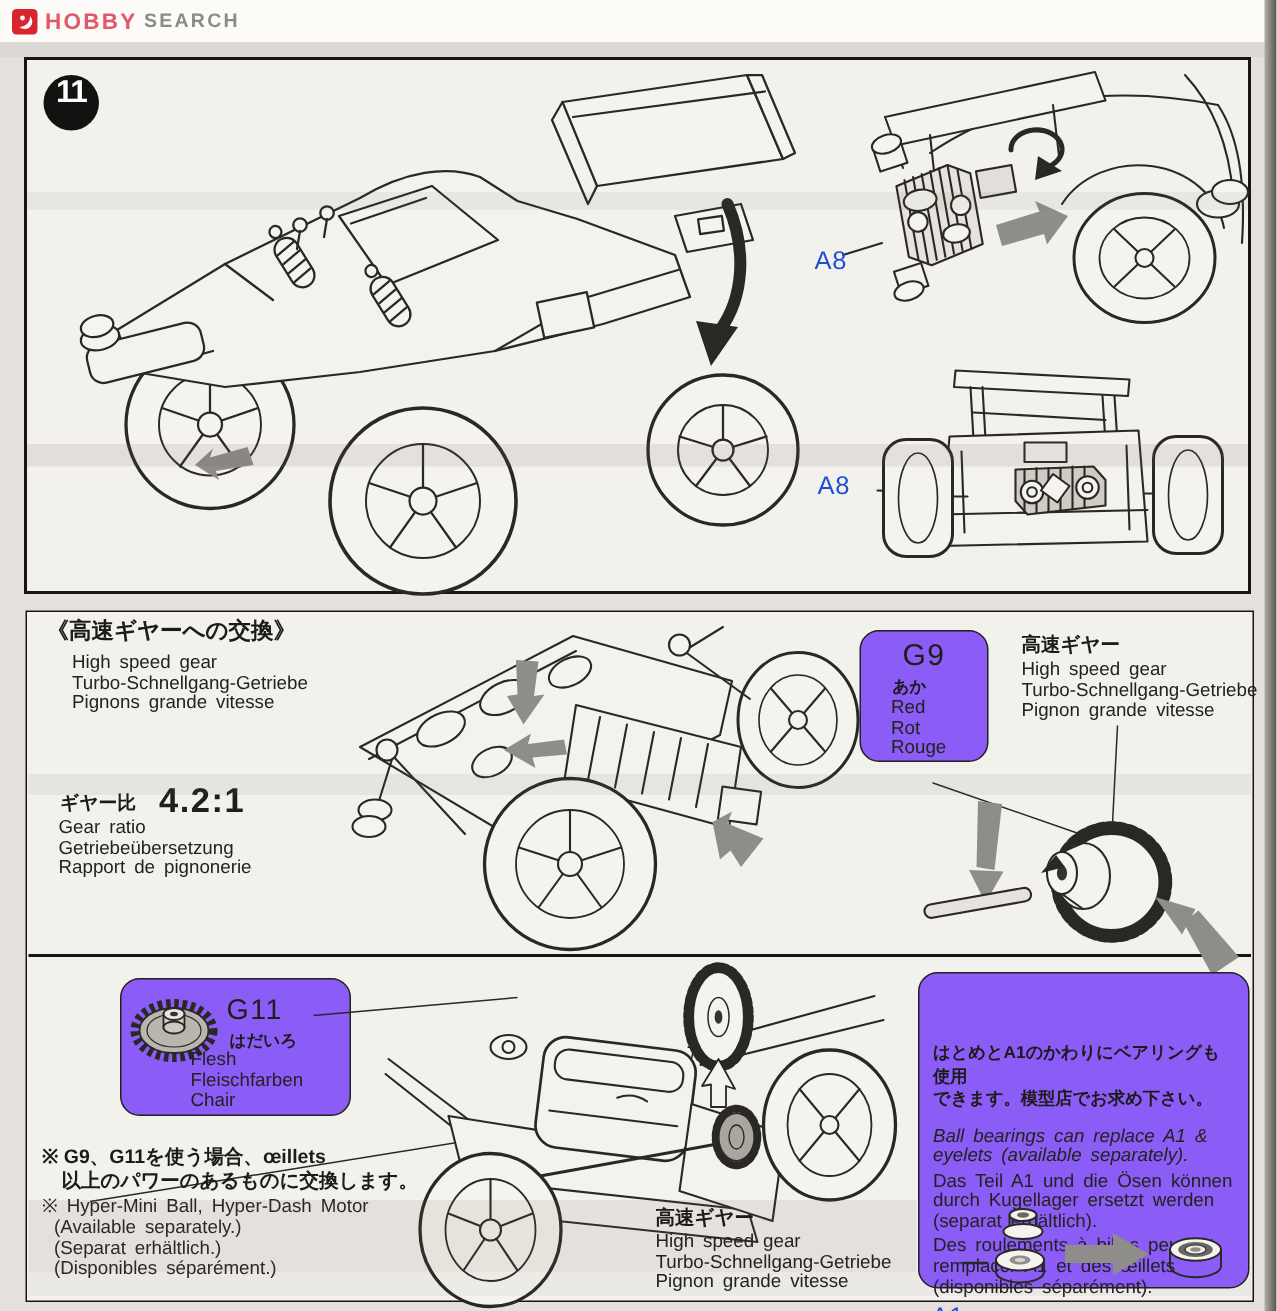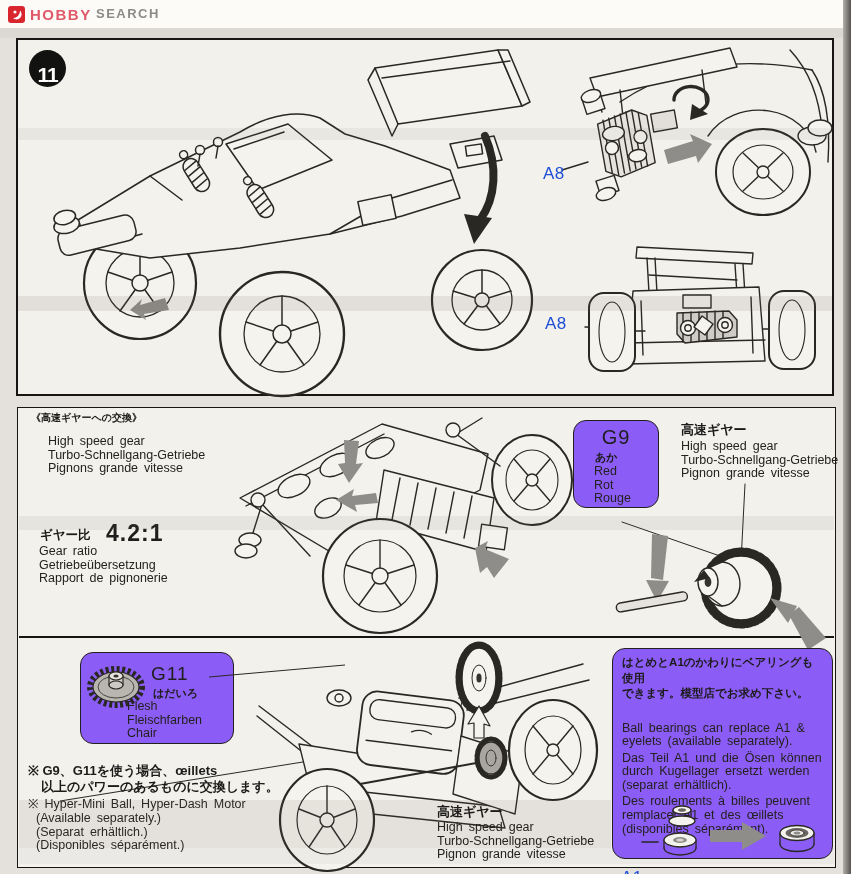--- a/index.html
+++ b/index.html
@@ -8,21 +8,21 @@
   .ml{white-space:pre-line;}
   .lat{font-size:12.5px;line-height:13.6px;word-spacing:2.5px;color:#24221f;}
   .jp{font-weight:700;color:#1c1b19;}
   .panel{background:#f3f1ec;border:2.4px solid #161513;box-sizing:border-box;}
   .panel2{background:#f3f1ec;border:1.7px solid #161513;box-sizing:border-box;}
   .roundbox{background:#8b5cf6;border:1.7px solid #23211e;border-radius:13px;box-sizing:border-box;}
   .band{pointer-events:none;}
   svg{display:block;overflow:visible;}
   .partlabel{font-size:17px;letter-spacing:0.5px;color:#1d4ed8;}
   #step-circle{width:37px;height:37px;border-radius:50%;background:#121210;color:#fdfdfb;
-    font-size:21px;font-weight:700;display:flex;align-items:flex-end;justify-content:center;letter-spacing:-1px;}
+    font-size:21px;font-weight:700;display:flex;align-items:flex-start;justify-content:center;letter-spacing:-1px;}
 </style>
 </head>
 <body>
 
 <div class="abs" style="left:0;top:0;width:851px;height:29px;background:#fcfbf8;"></div>
 <svg class="abs" style="left:8px;top:6px;" width="17" height="17" viewBox="0 0 17 17">
   <rect x="0" y="0" width="17" height="17" rx="3" fill="#d9252e"></rect>
   <path d="M5 12 A4.6 4.6 0 1 0 12 4.6 A6.5 6.5 0 0 1 10 10 A6.5 6.5 0 0 1 5 12 Z" fill="#ffffff"></path>
   <circle cx="7" cy="6" r="1.6" fill="#ffffff"></circle>
 </svg>
@@ -217,21 +217,21 @@
     <line x1="178" y1="86" x2="184" y2="86"></line>
 </svg>
 <div class="abs partlabel" style="left:545px;top:314px;">A8</div>
 
 <div class="abs band" style="left:18px;top:128px;width:814px;height:12px;background:rgba(105,100,93,0.08);"></div>
 <div class="abs band" style="left:18px;top:296px;width:814px;height:15px;background:rgba(105,100,93,0.12);"></div>
 
 <div class="abs panel2" style="left:17px;top:407px;width:819px;height:461px;"></div>
 <div class="abs" style="left:19px;top:636px;width:815px;height:2px;background:#161513;"></div>
 
-<div class="abs jp" style="left:31px;top:411px;font-size:10px;text-align:right;">《高速ギヤーへの交換》</div>
+<div class="abs jp" style="left:31px;top:411px;font-size:15px;text-align:right;">《高速ギヤーへの交換》</div>
 <div class="abs lat ml" style="left:48px;top:435px;">High speed gear
 Turbo-Schnellgang-Getriebe
 Pignons grande vitesse</div>
 
 <div class="abs jp" style="left:40px;top:527px;font-size:12.5px;">ギヤー比</div>
 <div class="abs" style="left:106px;top:520px;font-size:23px;font-weight:700;letter-spacing:1px;">4.2:1</div>
 <div class="abs lat ml" style="left:39px;top:545px;">Gear ratio
 Getriebeübersetzung
 Rapport de pignonerie</div>
 
@@ -413,23 +413,23 @@
 (Disponibles séparément.)</div>
 
 <div class="abs band" style="left:19px;top:800px;width:592px;height:48px;background:rgba(105,100,93,0.11);"></div>
 <div class="abs band" style="left:19px;top:848px;width:815px;height:16px;background:rgba(105,100,93,0.05);"></div>
 <div class="abs jp" style="left:437px;top:803px;font-size:13px;">高速ギヤー</div>
 <div class="abs lat ml" style="left:437px;top:821px;">High speed gear
 Turbo-Schnellgang-Getriebe
 Pignon grande vitesse</div>
 
 <div class="abs roundbox" style="left:612px;top:648px;width:221px;height:211px;padding:6px 9px;">
-  <div class="jp ml" style="font-size:11.5px;line-height:15.5px;">はとめとA1のかわりにベアリングも使用
+  <div class="jp ml" style="font-size:11.5px;line-height:15.5px;margin-top:40px;">はとめとA1のかわりにベアリングも使用
 できます。模型店でお求め下さい。</div>
-  <div class="lat ml" style="margin-top:20px;">Ball bearings can replace A1 &amp;
+  <div class="lat ml" style="margin-top:9px;font-style:italic;">Ball bearings can replace A1 &amp;
 eyelets (available separately).</div>
   <div class="lat ml" style="margin-top:3px;">Das Teil A1 und die Ösen können
 durch Kugellager ersetzt werden
 (separat erhältlich).</div>
   <div class="lat ml" style="margin-top:3px;">Des roulements à billes peuvent
 remplacer A1 et des œillets
 (disponibles séparément).</div>
 </div>
 <svg class="abs" style="left:618px;top:800px;" width="210" height="58" viewBox="0 0 210 58" fill="none" stroke="#2a2823" stroke-width="1.3" stroke-linejoin="round" stroke-linecap="round">
   <line x1="24" y1="42" x2="40" y2="42" stroke-width="1.6"></line>

